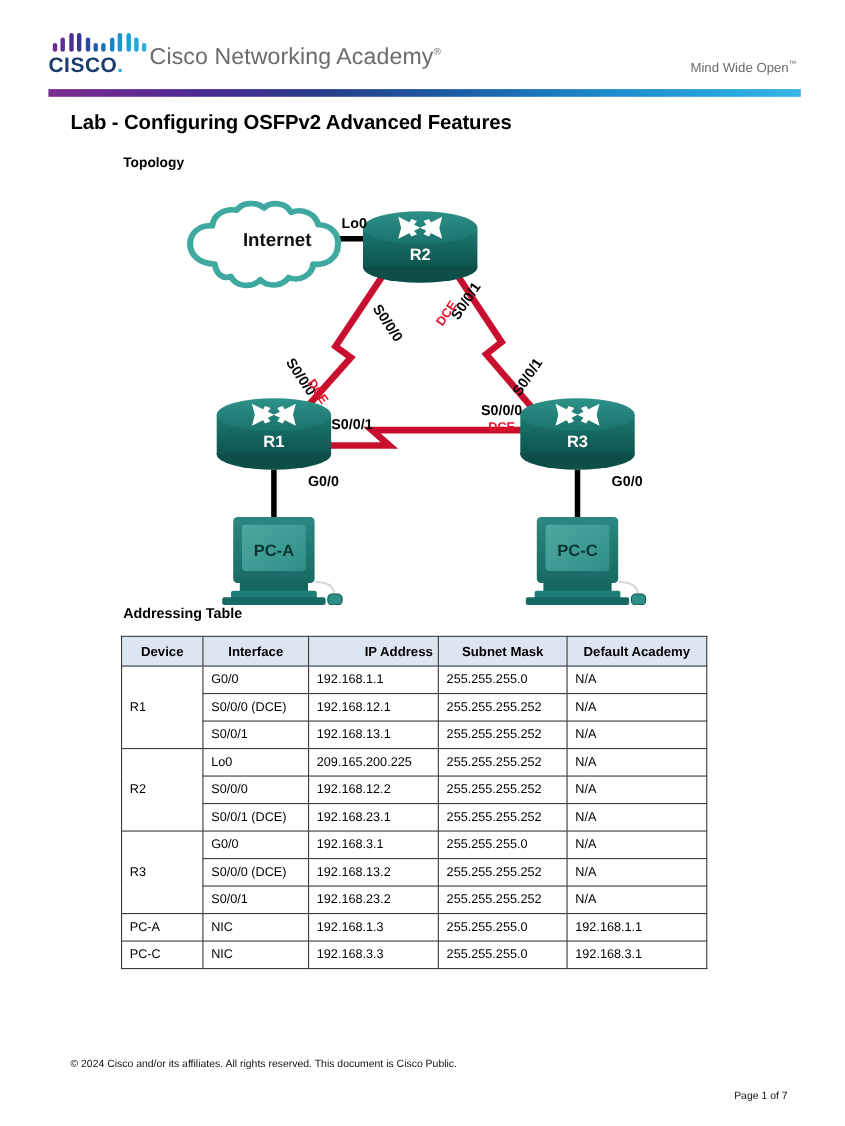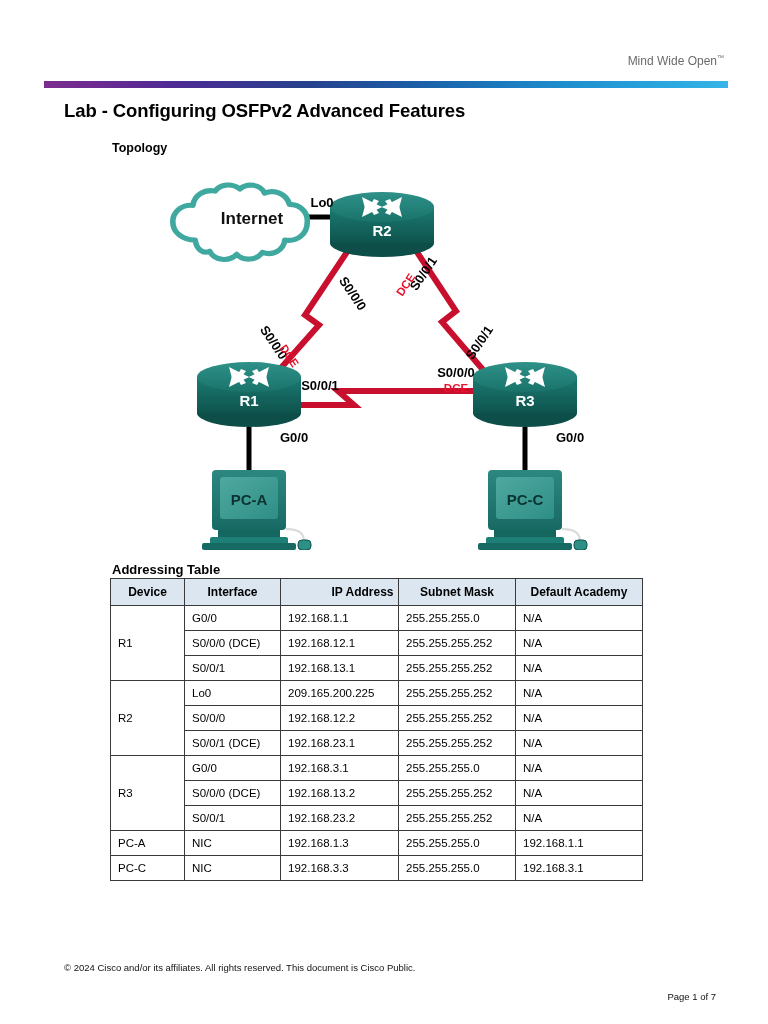--- a/index.html
+++ b/index.html
@@ -107,21 +107,21 @@
   #topology-heading {
     position: absolute;
     left: 112px;
     top: 141px;
     font-size: 12.5px;
     font-weight: bold;
   }
   #addressing-heading {
     position: absolute;
     left: 112px;
-    top: 562px;
+    top: 550px;
     font-size: 13px;
     font-weight: bold;
   }
 
   
   #topology {
     position: absolute;
     left: 100px;
     top: 165px;
     width: 560px;
@@ -175,21 +175,39 @@
     font-size: 9.5px;
     color: #111;
     margin-top: 29px;
   }
 </style>
 </head>
 <body>
 
 <div id="header">
 
-
+  <div id="cisco-logo">
+    <div id="logo-bars">
+        <div class="bar" style="left: 0px; height: 8px; background: rgb(107, 42, 145);"></div>
+        <div class="bar" style="left: 7.4px; height: 13px; background: rgb(92, 45, 147);"></div>
+        <div class="bar" style="left: 14.8px; height: 17px; background: rgb(74, 47, 150);"></div>
+        <div class="bar" style="left: 22.2px; height: 17px; background: rgb(58, 54, 153);"></div>
+        <div class="bar" style="left: 29.6px; height: 13px; background: rgb(43, 73, 160);"></div>
+        <div class="bar" style="left: 37px; height: 8px; background: rgb(30, 95, 172);"></div>
+        <div class="bar" style="left: 44.4px; height: 8px; background: rgb(26, 114, 184);"></div>
+        <div class="bar" style="left: 51.8px; height: 13px; background: rgb(25, 132, 196);"></div>
+        <div class="bar" style="left: 59.2px; height: 17px; background: rgb(26, 147, 206);"></div>
+        <div class="bar" style="left: 66.6px; height: 17px; background: rgb(29, 159, 214);"></div>
+        <div class="bar" style="left: 74px; height: 13px; background: rgb(33, 167, 220);"></div>
+        <div class="bar" style="left: 81.4px; height: 8px; background: rgb(41, 174, 225);"></div>
+      </div>
+    <div id="cisco-word"><span>CISCO</span><span class="dot">.</span></div>
+  </div>
+
+  <div id="academy-text"><span>Cisco Networking Academy</span><span class="reg">®</span></div>
 
   <div id="tagline"><span>Mind Wide Open</span><span class="tm">™</span></div>
 
   <div id="gradient-bar"></div>
 </div>
 
 <div id="page-title">Lab - Configuring OSFPv2 Advanced Features</div>
 <div id="topology-heading">Topology</div>
 <div id="addressing-heading">Addressing Table</div>
 

